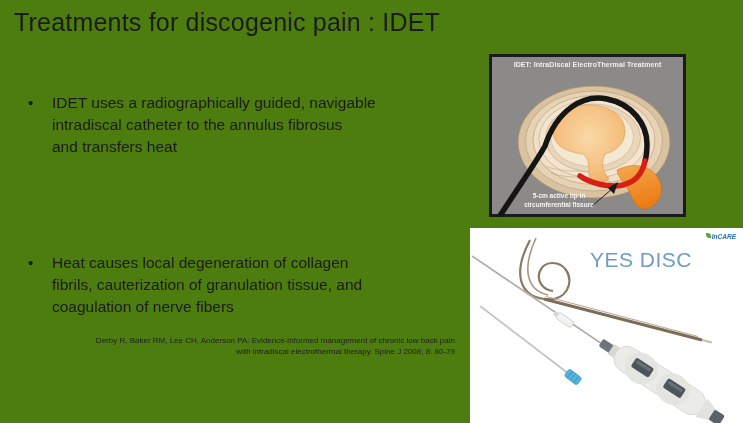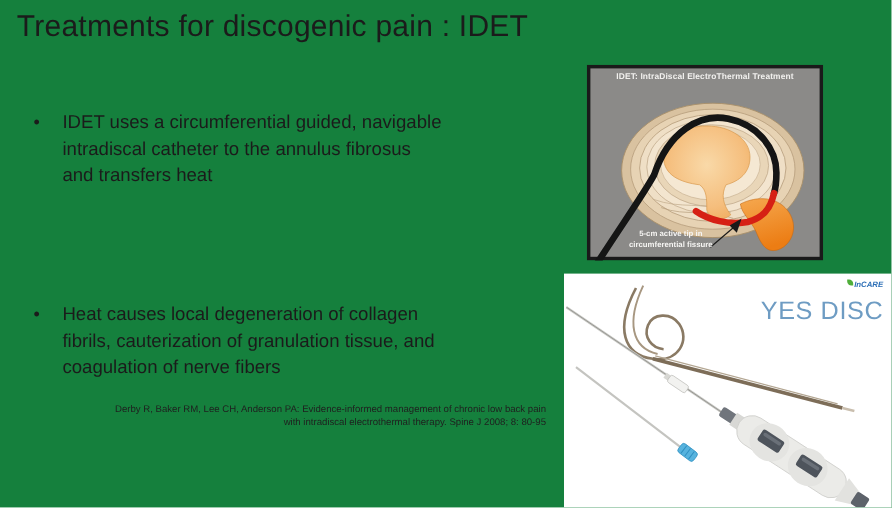--- a/index.html
+++ b/index.html
@@ -1,17 +1,17 @@
 <!DOCTYPE html>
 <html><head>
 <meta charset="utf-8">
 <style>
   html,body{margin:0;padding:0;background:#ffffff;}
   .slide{
-    position:relative;width:743px;height:423px;background:#15803d;
+    position:relative;width:743px;height:423px;background:#4d7c0f;
     font-family:"Liberation Sans",sans-serif;color:#1b1b1b;overflow:hidden;
   }
   .slide-title{
     position:absolute;left:14px;top:8px;font-size:25px;font-weight:400;
     letter-spacing:0.2px;color:#1b1b1b;white-space:nowrap;
   }
   .bullet-item{position:absolute;display:flex;}
   .bullet-item.b1{left:28px;top:92px;}
   .bullet-item.b2{left:28px;top:252px;}
   .bullet-marker{font-size:15px;line-height:22px;width:24px;flex:0 0 24px;}
@@ -43,46 +43,46 @@
   .device-photo svg{position:absolute;left:0;top:0;}
   .brand-row{
     position:absolute;left:186px;top:5px;width:80px;text-align:right;
     font-size:6.5px;font-weight:bold;font-style:italic;color:#2a6db5;
   }
   .leaf{
     display:inline-block;width:5px;height:5px;background:#4fae3a;
     border-radius:0 70% 0 70%;margin-right:1px;vertical-align:1px;
   }
   .product-name{
-    position:absolute;left:120px;top:20px;width:146px;text-align:right;
+    position:absolute;left:120px;top:20px;width:146px;text-align:left;
     font-size:21px;color:#6e9cc3;letter-spacing:0.5px;font-weight:400;
   }
 </style>
 </head>
 <body>
 
 <div class="slide">
 
   <div class="slide-title">Treatments for discogenic pain : IDET</div>
 
   <div class="bullet-item b1">
     <span class="bullet-marker">•</span>
-    <span class="bullet-text">IDET uses a circumferential guided, navigable
+    <span class="bullet-text">IDET uses a radiographically guided, navigable
 intradiscal catheter to the annulus fibrosus
 and transfers heat</span>
   </div>
 
   <div class="bullet-item b2">
     <span class="bullet-marker">•</span>
     <span class="bullet-text">Heat causes local degeneration of collagen
 fibrils, cauterization of granulation tissue, and
 coagulation of nerve fibers</span>
   </div>
   <div class="citation c2">Derby R, Baker RM, Lee CH, Anderson PA: Evidence-informed management of chronic low back pain
-with intradiscal electrothermal therapy. Spine J 2008; 8: 80-95</div>
+with intradiscal electrothermal therapy. Spine J 2008; 8: 80-79</div>
 
   <div class="idet-diagram">
     <svg width="197" height="163" viewBox="0 0 197 163">
       <defs>
         <radialGradient id="nucleusGrad" cx="50%" cy="42%" r="70%">
           <stop offset="0%" stop-color="#f9d9a8"></stop>
           <stop offset="65%" stop-color="#f5be7d"></stop>
           <stop offset="100%" stop-color="#efa958"></stop>
         </radialGradient>
         <linearGradient id="herniaGrad" x1="0" y1="0" x2="0.3" y2="1">

